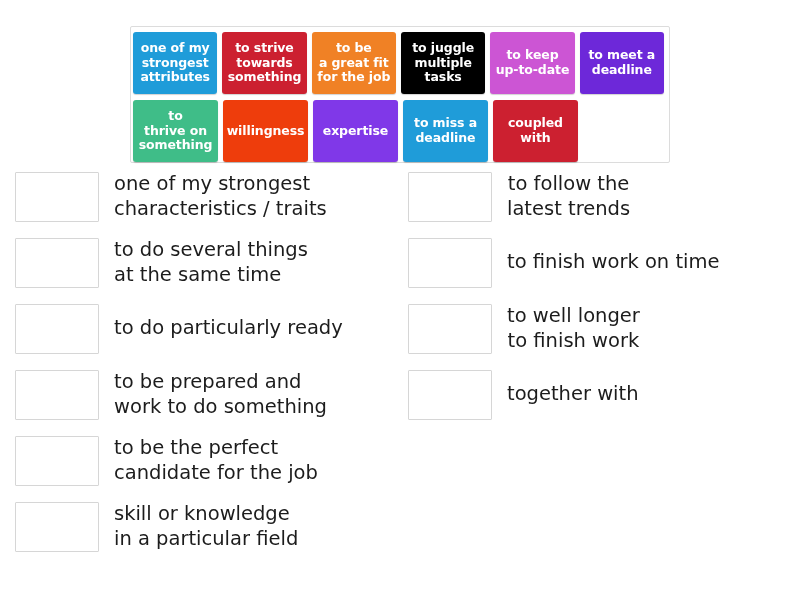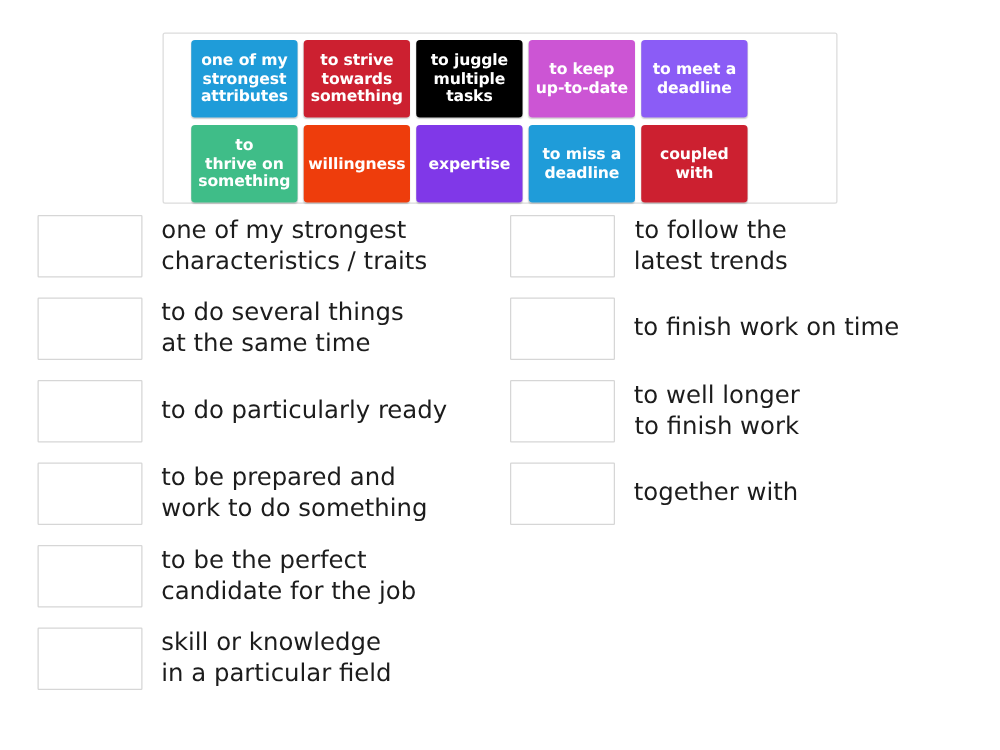--- a/index.html
+++ b/index.html
@@ -20,21 +20,21 @@
   #word-bank {
     position: absolute;
     left: 130px;
     top: 26px;
     width: 540px;
     height: 137px;
     background: #ffffff;
     border: 1px solid #dcdcdc;
     box-sizing: border-box;
     border-radius: 2px;
-    padding: 5px 0 0 22px;
+    padding: 5px 0 0 2px;
   }
   .bank-row {
     display: flex;
     align-items: flex-start;
     margin-bottom: 6px;
   }
   .tile {
     width: 85px;
     height: 62px;
     margin-right: 5px;
@@ -61,21 +61,21 @@
     position: absolute;
     left: 0;
     top: 170px;
     width: 800px;
     display: flex;
   }
   .column {
     width: 400px;
     box-sizing: border-box;
   }
-  .col-left  { padding-left: 30px; }
+  .col-left  { padding-left: 15px; }
   .col-right { padding-left: 8px; text-align: center; }
 
   .answer-row {
     display: flex;
     align-items: center;
     height: 53px;
     margin-bottom: 13px;
   }
   .dropbox {
     width: 84px;
@@ -103,30 +103,35 @@
       <div class="tile" style="background: rgb(31, 156, 217);">
         <span>one of my
 strongest
 attributes</span>
       </div>
       <div class="tile" style="background: rgb(204, 32, 48);">
         <span>to strive
 towards
 something</span>
       </div>
+      <div class="tile" style="background: rgb(240, 129, 37);">
+        <span>to be
+a great fit
+for the job</span>
+      </div>
       <div class="tile" style="background: #000000;">
         <span>to juggle
 multiple
 tasks</span>
       </div>
       <div class="tile" style="background: rgb(204, 85, 212);">
         <span>to keep
 up-to-date</span>
       </div>
-      <div class="tile" style="background: #8b5cf6;">
+      <div class="tile" style="background: #6d28d9;">
         <span>to meet a
 deadline</span>
       </div>
     </div>
     <div class="bank-row">
       <div class="tile" style="background: rgb(63, 189, 136);">
         <span>to
 thrive on
 something</span>
       </div>

